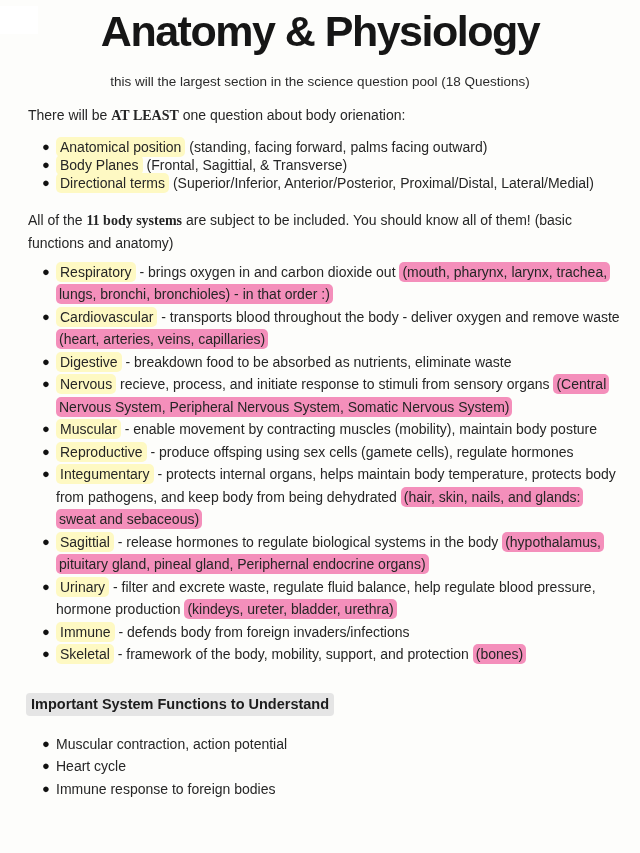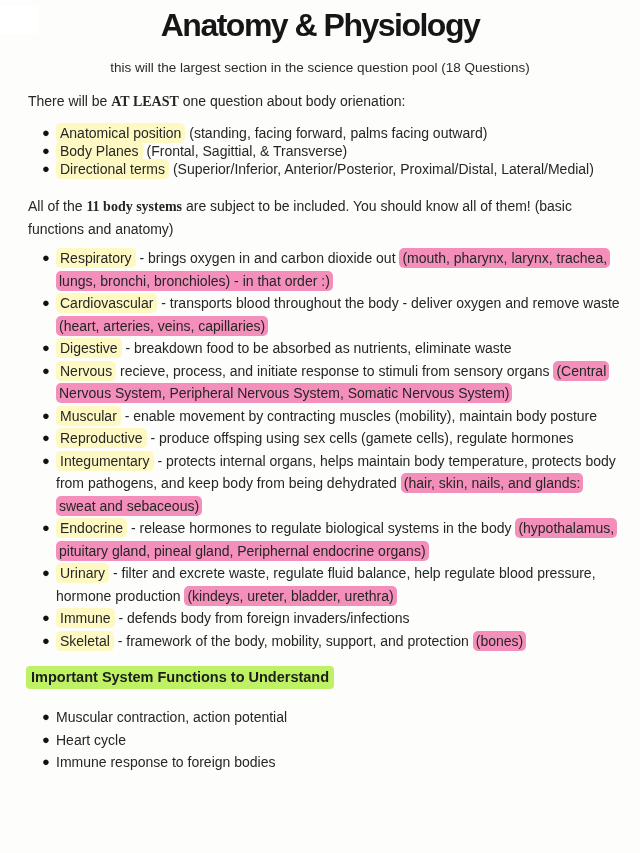--- a/index.html
+++ b/index.html
@@ -13,21 +13,21 @@
   }
   .corner-patch {
     position:absolute; top:0; left:0;
     width:38px; height:28px; background:#ffffff;
   }
   .page { position:relative; width:640px; height:853px; }
 
   .title {
     margin:6px 10px 0;
     text-align:center;
-    font-size:32px;
+    font-size:43px;
     line-height:1.2;
     font-weight:800;
     letter-spacing:-1.5px;
     color:#161616;
   }
   .subtitle {
     margin:15px 20px 4px;
     text-align:center;
     font-size:13.5px;
     line-height:17px;
@@ -76,22 +76,22 @@
   }
   .hl-dark {
     background:#f48fbb;
     border-radius:5px;
     padding:2px 3px;
     box-decoration-break:clone;
     -webkit-box-decoration-break:clone;
   }
   .heading-orange {
     display:inline-block;
-    margin:14px 0 0 26px;
-    background:#bef264;
+    margin:27px 0 0 26px;
+    background:#e5e5e5;
     color:#1d1d1d;
     font-weight:700;
     font-size:14.5px;
     line-height:19px;
     padding:2px 5px;
     border-radius:4px;
   }
   b { font-weight:700;font-family:Liberation Serif, serif; }
 </style>
 </head>
@@ -146,21 +146,21 @@
     <li>
         <span class="bullet">●</span>
         <span class="li-text"><span class="hl-light">Reproductive</span><span> - produce offsping using sex cells (gamete cells), regulate hormones</span></span>
       </li>
     <li>
         <span class="bullet">●</span>
         <span class="li-text"><span class="hl-light">Integumentary</span><span> - protects internal organs, helps maintain body temperature, protects body from pathogens, and keep body from being dehydrated </span><span class="hl-dark">(hair, skin, nails, and glands: sweat and sebaceous)</span></span>
       </li>
     <li>
         <span class="bullet">●</span>
-        <span class="li-text"><span class="hl-light">Endocrine</span><span> - release hormones to regulate biological systems in the body </span><span class="hl-dark">(hypothalamus, pituitary gland, pineal gland, Periphernal endocrine organs)</span></span>
+        <span class="li-text"><span class="hl-light">Sagittial</span><span> - release hormones to regulate biological systems in the body </span><span class="hl-dark">(hypothalamus, pituitary gland, pineal gland, Periphernal endocrine organs)</span></span>
       </li>
     <li>
         <span class="bullet">●</span>
         <span class="li-text"><span class="hl-light">Urinary</span><span> - filter and excrete waste, regulate fluid balance, help regulate blood pressure, hormone production </span><span class="hl-dark">(kindeys, ureter, bladder, urethra)</span></span>
       </li>
     <li>
         <span class="bullet">●</span>
         <span class="li-text"><span class="hl-light">Immune</span><span>  - defends body from foreign invaders/infections</span></span>
       </li>
     <li>

